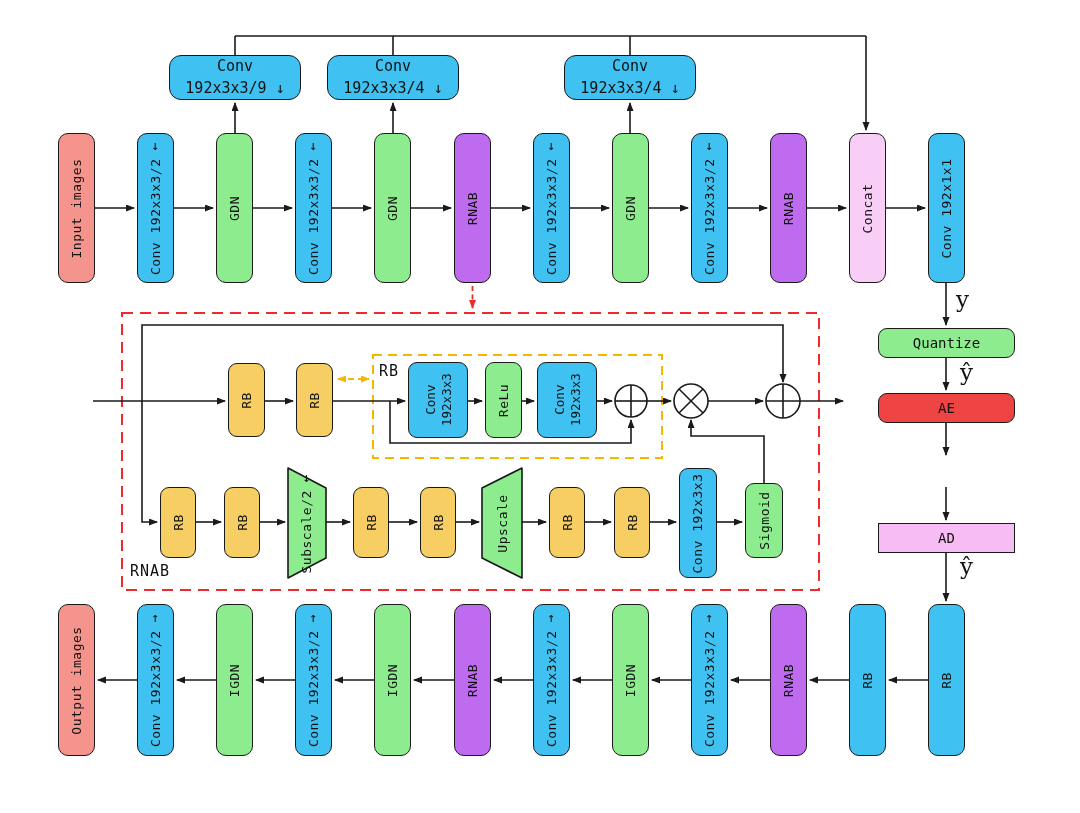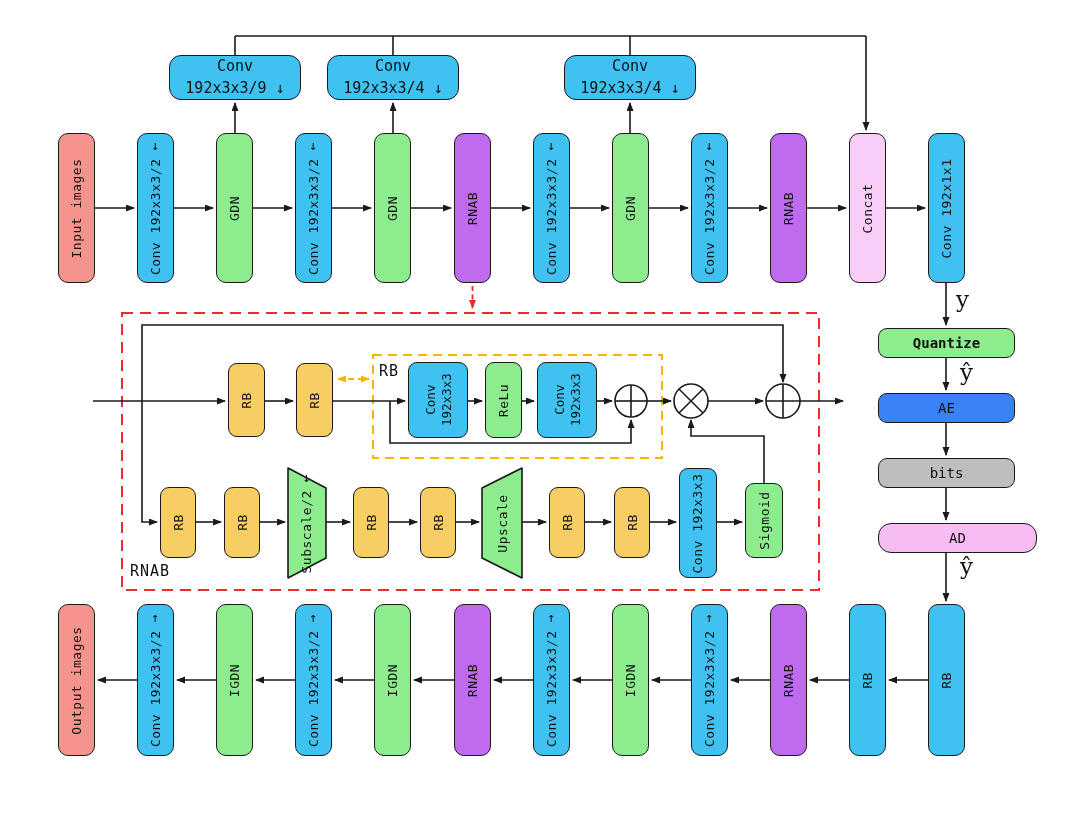--- a/index.html
+++ b/index.html
@@ -179,31 +179,28 @@
       <span class="vtext">RNAB</span>
     </div>
   <div class="blk" style="left: 849px; top: 133px; width: 37px; height: 150px; background-color: rgb(248, 206, 246);">
       <span class="vtext">Concat</span>
     </div>
   <div class="blk" style="left: 928px; top: 133px; width: 37px; height: 150px; background-color: rgb(63, 193, 241);">
       <span class="vtext">Conv 192x1x1</span>
     </div>
 
   <div class="mathlabel" style="left:956px;top:286px;">y</div>
-  <div class="blk" style="left: 878px; top: 328px; width: 137px; height: 30px; border-radius: 9px; background-color: rgb(141, 236, 141); font-weight: bold;">
+  <div class="blk" style="left: 878px; top: 328px; width: 137px; height: 30px; border-radius: 9px; background-color: rgb(141, 236, 141);">
       <span class="ptext">Quantize</span>
     </div>
   <div class="mathlabel" style="left:960px;top:359px;">ŷ</div>
-  <div class="blk" style="left: 878px; top: 393px; width: 137px; height: 30px; border-radius: 9px; background-color: #3b82f6;">
+  <div class="blk" style="left: 878px; top: 393px; width: 137px; height: 30px; border-radius: 9px; background-color: #ef4444;">
       <span class="ptext">AE</span>
     </div>
-  <div class="blk" style="left: 878px; top: 458px; width: 137px; height: 30px; border-radius: 9px; background-color: rgb(190, 190, 190);">
-      <span class="ptext">bits</span>
-    </div>
-  <div class="blk" style="left: 878px; top: 523px; width: 159px; height: 30px; border-radius: 13px; background-color: rgb(247, 188, 243);">
+  <div class="blk" style="left: 878px; top: 523px; width: 137px; height: 30px; border-radius: 0; background-color: rgb(247, 188, 243);">
       <span class="ptext">AD</span>
     </div>
   <div class="mathlabel" style="left:960px;top:553px;">ŷ</div>
 
   <div class="boxlabel" style="left:130px;top:562px;">RNAB</div>
   <div class="boxlabel" style="left:379px;top:362px;">RB</div>
 
   <div class="blk" style="left: 228px; top: 363px; width: 37px; height: 74px; border-radius: 9px; background-color: rgb(246, 206, 99);">
       <span class="vtext">RB</span>
     </div>

